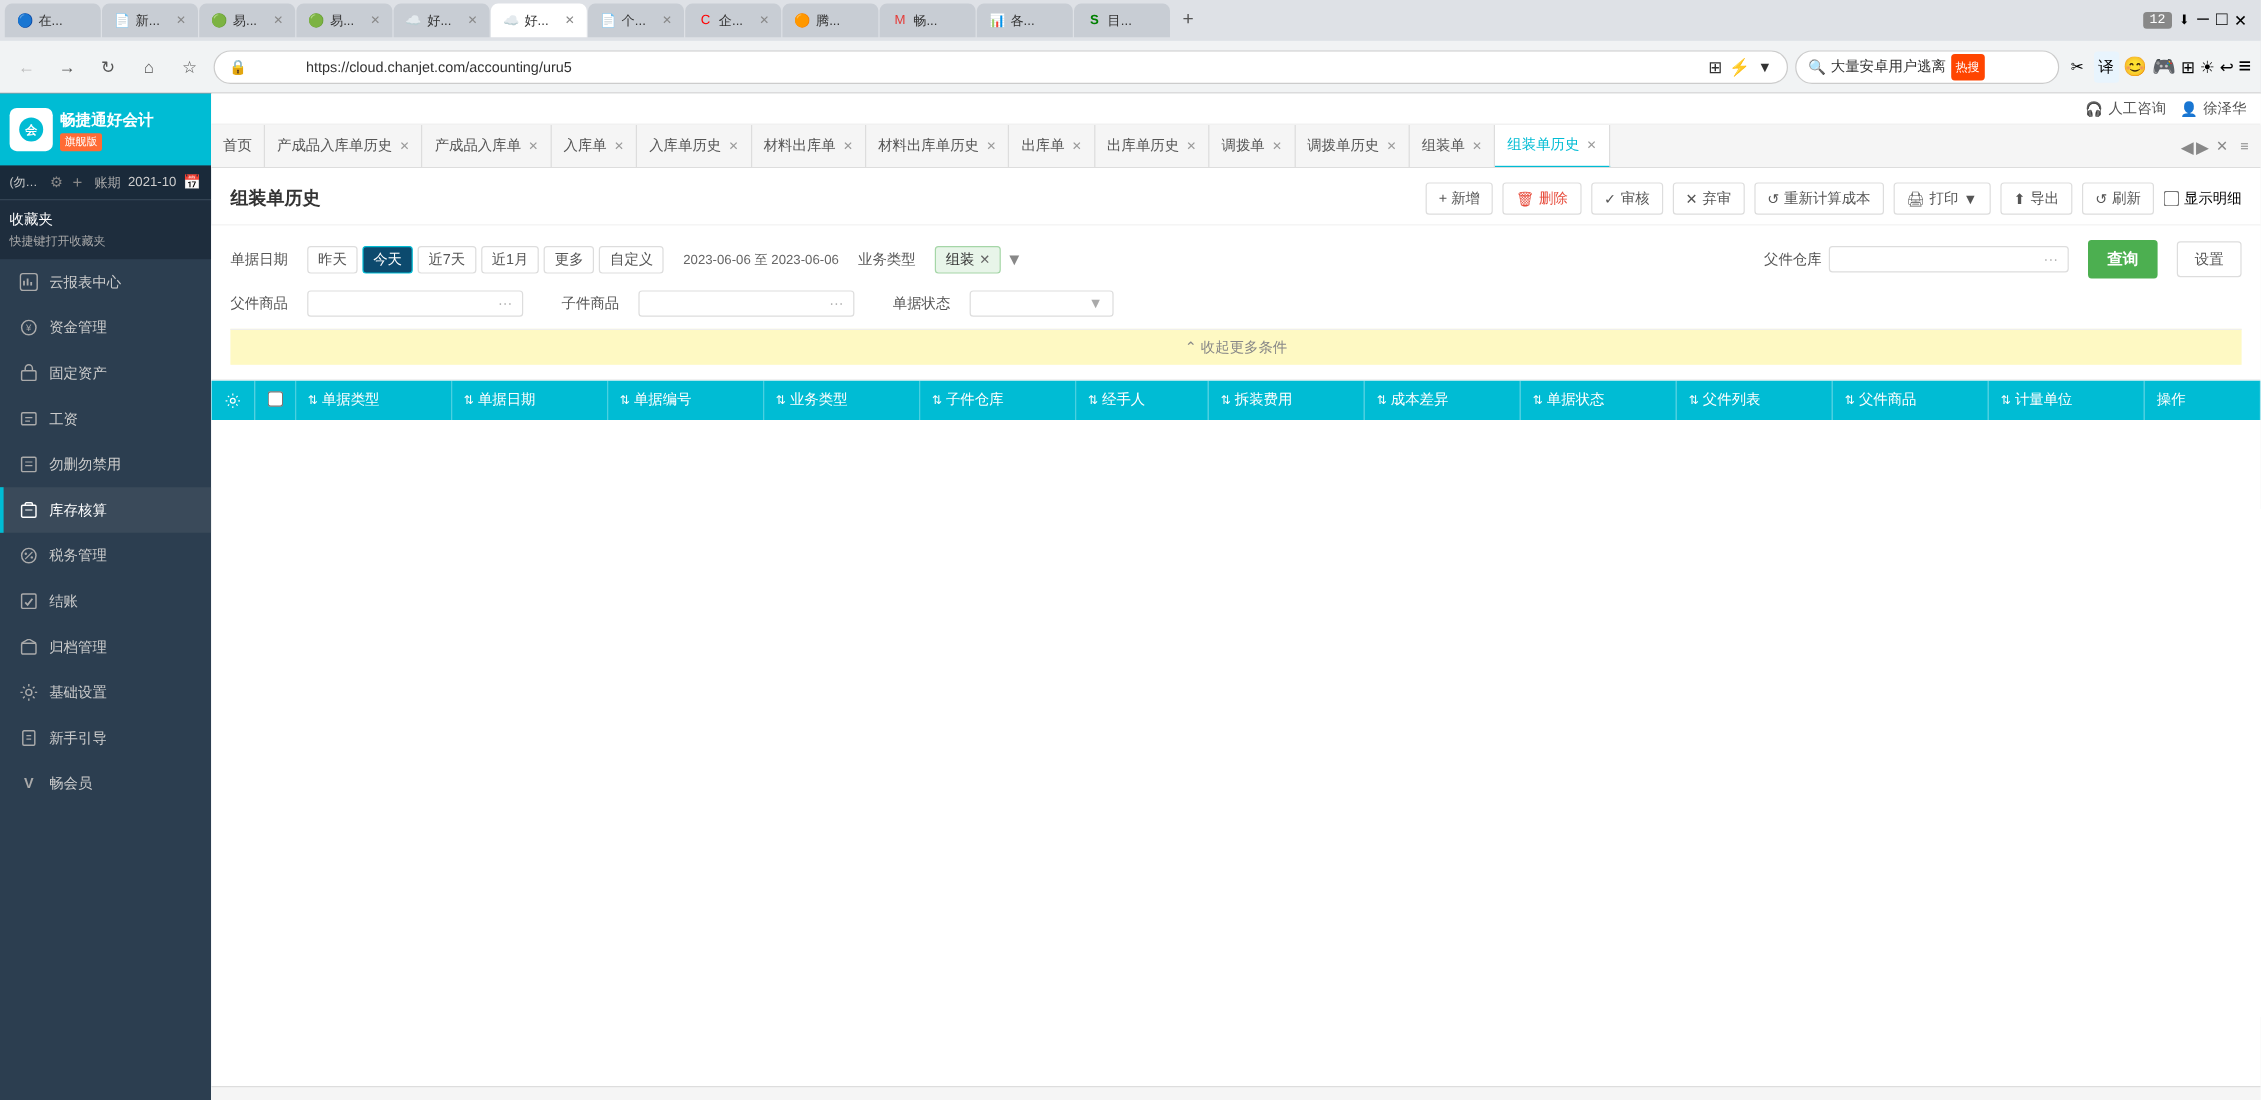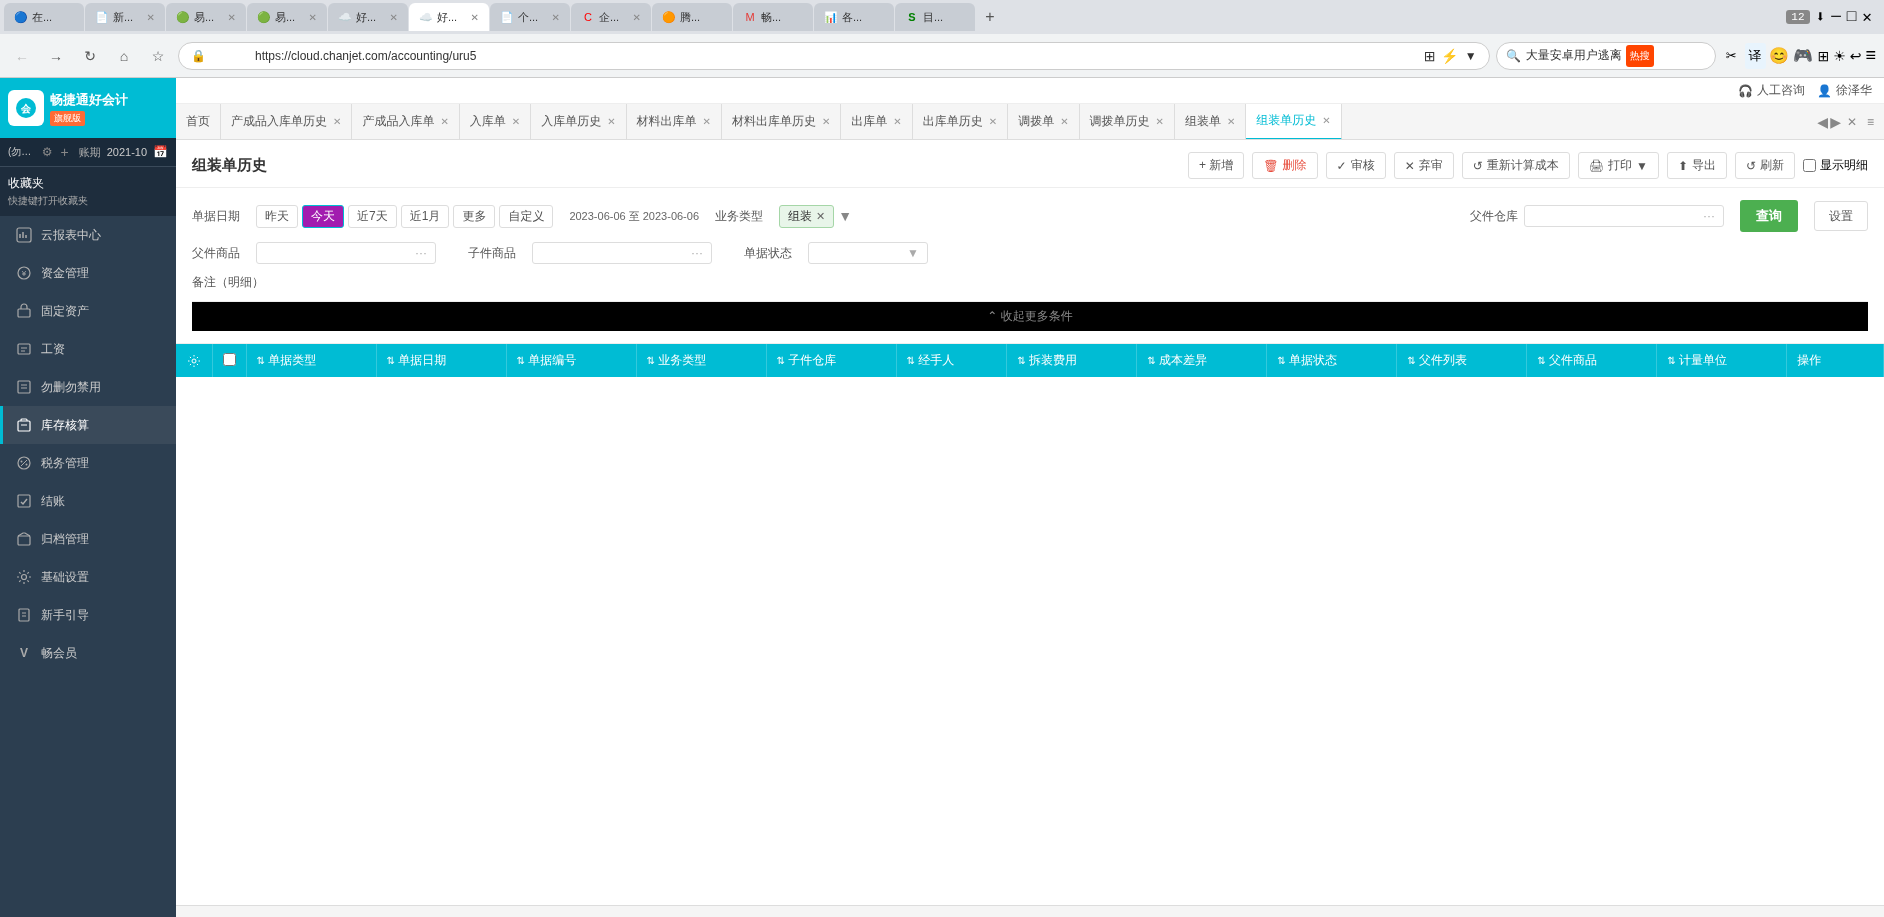--- a/index.html
+++ b/index.html
@@ -54,28 +54,28 @@
     .action-btn.danger { color: #e74c3c; }
     .query-btn { background: #4caf50; color: #fff; border: none; padding: 6px 16px; border-radius: 3px; cursor: pointer; font-size: 13px; font-weight: bold; }
     .settings-btn { background: #fff; color: #555; border: 1px solid #ddd; padding: 6px 14px; border-radius: 3px; cursor: pointer; font-size: 12px; }
 
     
     .filter-area { padding: 12px 16px; background: #fff; border-bottom: 1px solid #eee; }
     .filter-row { display: flex; align-items: center; gap: 16px; margin-bottom: 10px; flex-wrap: nowrap; }
     .filter-label { color: #555; font-size: 12px; white-space: nowrap; flex-shrink: 0; }
     .date-filter { display: flex; align-items: flex-end; gap: 4px; }
     .date-btn { padding: 2px 8px; border: 1px solid #ddd; border-radius: 3px; cursor: pointer; font-size: 12px; color: #555; background: #fff; }
-    .date-btn.active { background: #a21caf; color: #fff; border-color: #00bcd4; }
+    .date-btn.active { background: #0c4a6e; color: #fff; border-color: #00bcd4; }
     .filter-tag-area { display: flex; align-items: center; gap: 4px; }
     .filter-tag { display: flex; align-items: center; gap: 4px; background: #e8f5e9; border: 1px solid #a5d6a7; padding: 2px 8px; border-radius: 3px; font-size: 12px; color: #333; }
     .filter-tag-close { cursor: pointer; color: #666; font-size: 11px; }
     .filter-dropdown { display: flex; align-items: center; gap: 4px; border: 1px solid #ddd; border-radius: 3px; padding: 3px 8px; cursor: pointer; min-width: 80px; font-size: 12px; color: #555; background: #fff; }
     .filter-input { border: 1px solid #ddd; border-radius: 3px; padding: 3px 8px; font-size: 12px; min-width: 150px; display: flex; align-items: center; gap: 4px; cursor: pointer; }
     .filter-parent-warehouse { flex: 1; display: flex; align-items: center; border: 1px solid #ddd; border-radius: 3px; padding: 3px 8px; min-width: 200px; }
-    .collapse-bar { text-align: center; padding: 6px; color: #888; font-size: 12px; cursor: pointer; background: #000000; border-top: 1px solid #eee; }
+    .collapse-bar { text-align: center; padding: 6px; color: #888; font-size: 12px; cursor: pointer; background: #fef9c3; border-top: 1px solid #eee; }
 
     
     .table-container { overflow-x: auto; }
     .data-table { width: 100%; border-collapse: collapse; }
     .data-table th { background: #00bcd4; color: #fff; font-size: 12px; font-weight: normal; padding: 8px 10px; text-align: left; white-space: nowrap; border-right: 1px solid rgba(255,255,255,0.2); cursor: pointer; }
     .th-checkbox { width: 32px; text-align: center; }
     .th-settings { width: 36px; text-align: center; background: #00bcd4; }
     .th-actions { background: #00bcd4; text-align: center; min-width: 60px; }
     .gear-th { display: flex; align-items: center; justify-content: center; }
 
@@ -491,23 +491,20 @@
             <span style="color:#999;flex:1;"></span>
             <span style="color:#aaa;">···</span>
           </div>
           <span class="filter-label" style="margin-left:16px;">单据状态</span>
           <div class="filter-dropdown" style="min-width:120px;">
             <span style="flex:1;color:#999;"></span>
             <span style="color:#aaa;">▼</span>
           </div>
         </div>
 
-        <div class="filter-row">
-          <span class="filter-label">备注（明细）</span>
-        </div>
 
         <div class="collapse-bar">
           <span>⌃</span>
           <span>收起更多条件</span>
         </div>
       </div>
 
       <div class="table-container">
         <table class="data-table">
           <thead>

